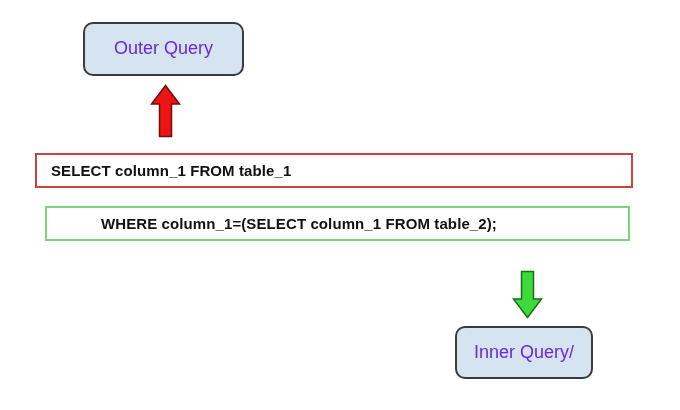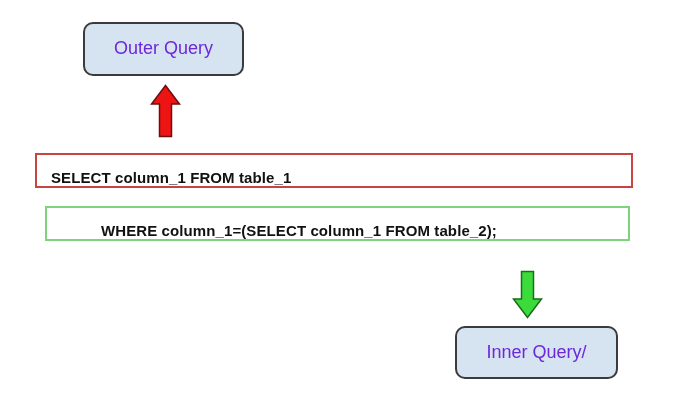--- a/index.html
+++ b/index.html
@@ -32,29 +32,29 @@
   }
   .outer-query-box {
     left: 83px;
     top: 22px;
     width: 161px;
     height: 54px;
   }
   .inner-query-box {
     left: 455px;
     top: 326px;
-    width: 163px;
+    width: 138px;
     height: 53px;
   }
   .stmt-box {
     position: absolute;
     box-sizing: border-box;
     background: #ffffff;
     display: flex;
-    align-items: flex-end;
+    align-items: center;
     font-size: 15px;
     font-weight: bold;
     color: #111111;
     letter-spacing: 0.1px;
   }
   .select-box {
     left: 35px;
     top: 153px;
     width: 598px;
     height: 35px;

